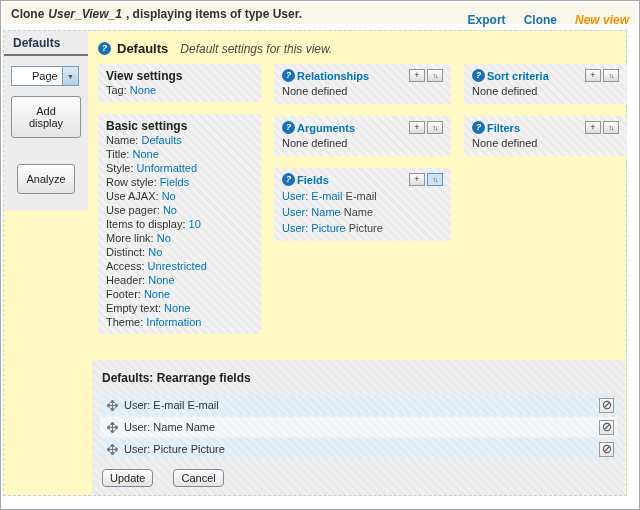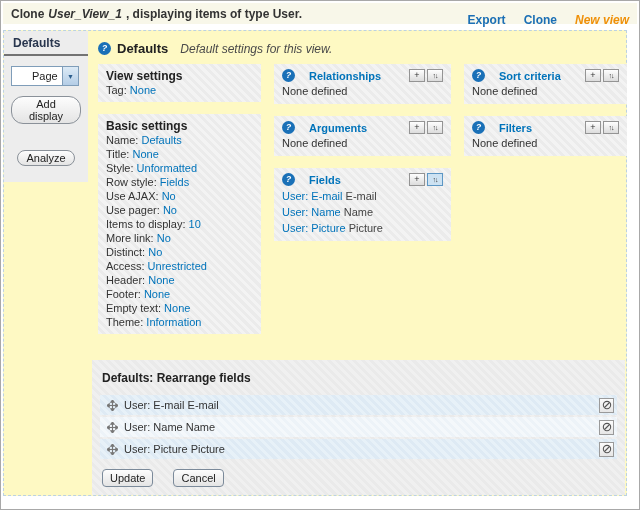--- a/index.html
+++ b/index.html
@@ -41,22 +41,22 @@
     width:68px; height:20px; border:1px solid #7f9db9; background:#fff;
     display:flex; align-items:center; font-size:11px; color:#222; cursor:pointer;
   }
   .fake-select .val { flex:1; padding-left:20px; }
   .fake-select .arrow {
     width:16px; height:100%; border-left:1px solid #7f9db9;
     background:linear-gradient(#dcEAf6,#b4cde6); color:#2b5d8c; font-size:7px;
     display:flex; align-items:center; justify-content:center;
   }
   .btn {
-    font-size:11px; color:#222; padding:1px 8px;
-    border:1px solid #8a9199; border-radius:12px;
+    font-size:11px; color:#222; padding:8px 8px;
+    border:1px solid #8a9199; border-radius:3px;
     background:linear-gradient(#fdfdfd,#e4e4e4); cursor:pointer;
     font-family:inherit;
   }
   .btn-add { margin-top:10px; }
   .btn-analyze { display:block; margin:26px auto 0 auto; }
 
   
   .content { flex:1; padding:8px 10px 0 10px; }
   .c-head { display:flex; align-items:center; margin:2px 0 8px 0; }
   .help-icon {
@@ -73,21 +73,21 @@
   .box {
     background:repeating-linear-gradient(45deg,#f3f3f3 0 3px,#ebebeb 3px 6px);
     padding:5px 8px; margin-bottom:12px; font-size:11px; color:#333;
   }
   .box-title { font-weight:bold; font-size:12px; color:#222; line-height:14px; }
   .setting { line-height:14px; white-space:nowrap; }
   .setting .lbl { color:#333; }
   .s-link { color:#0173ba; text-decoration:none; cursor:pointer; }
 
   .box2-head { display:flex; align-items:center; margin-bottom:2px; }
-  .box2-title { color:#0173ba; font-weight:bold; font-size:11px; margin-left:14px; text-decoration:none; cursor:pointer; }
+  .box2-title { color:#0173ba; font-weight:bold; font-size:11px; margin-left:2px; text-decoration:none; cursor:pointer; }
   .mini-btns { margin-left:auto; display:flex; gap:2px; }
   .mini-btn {
     width:16px; height:13px; border:1px solid #949494;
     background:linear-gradient(#fefefe,#dcdcdc);
     font-size:9px; line-height:11px; text-align:center; color:#333;
     cursor:pointer; padding:0; font-family:inherit;
   }
   .mini-btn.updown { font-size:7px; letter-spacing:-1px; }
   .mini-btn.active { border-color:#5d97c4; background:#cde2f2; }
   .empty-text { line-height:15px; color:#333; }

